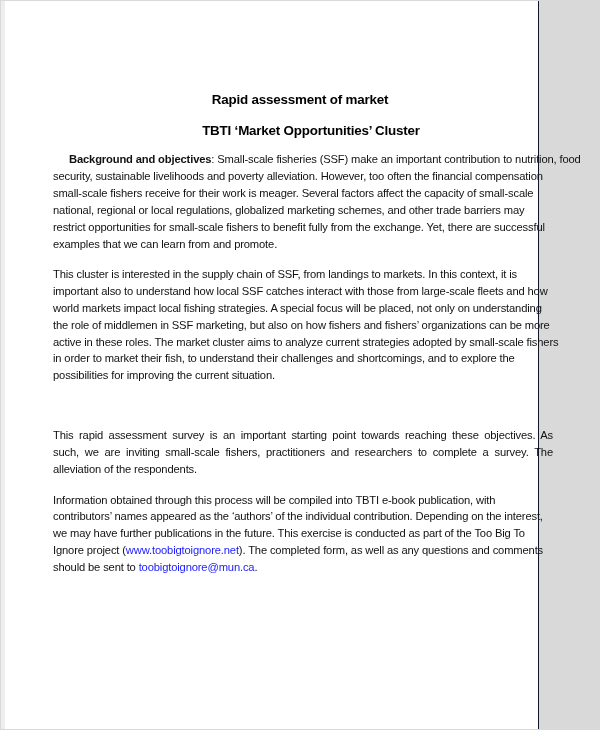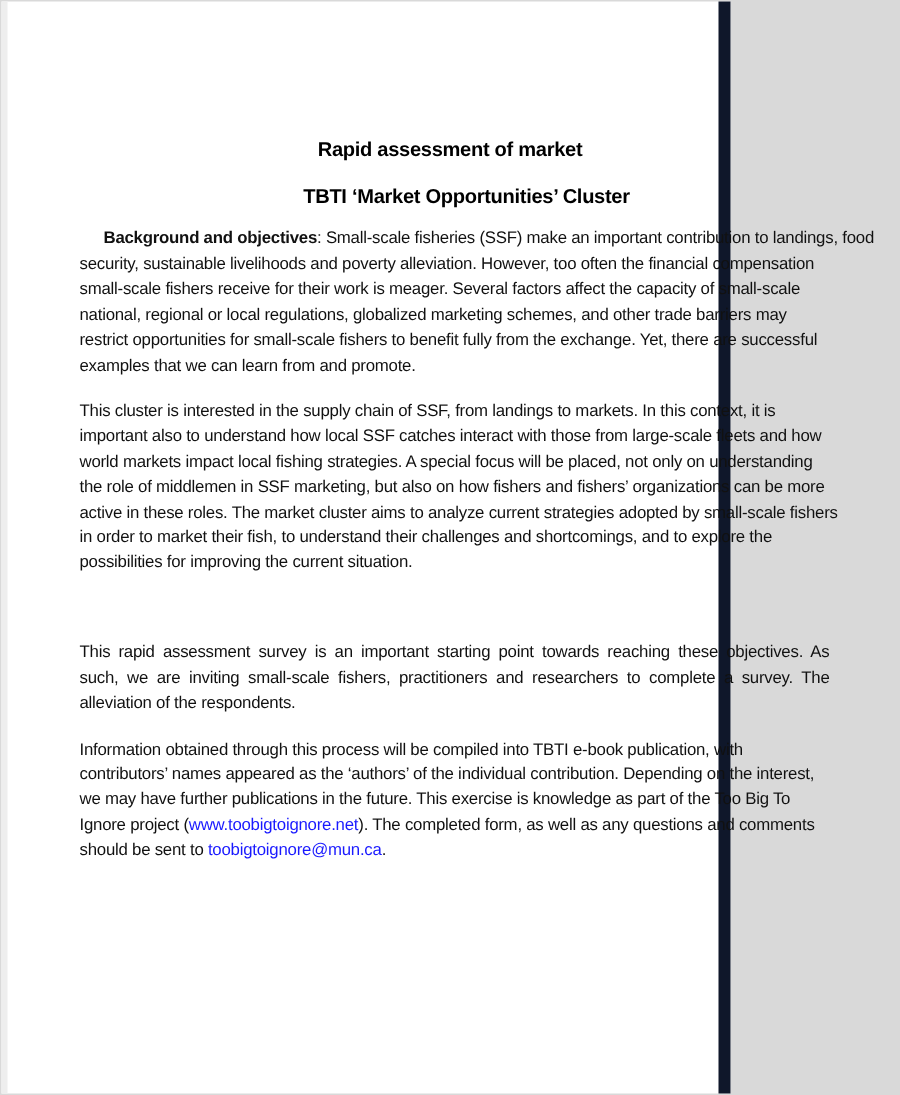--- a/index.html
+++ b/index.html
@@ -6,25 +6,25 @@
     body {
       width: 600px; height: 730px;
       background: #d9d9d9;
       font-family: "Liberation Sans", sans-serif;
       overflow: hidden;
       position: relative;
     }
     .page {
       position: absolute;
       left: 1px; top: 1px;
-      width: 486px; height: 728px;
+      width: 538px; height: 728px;
       background: #ffffff;
       box-sizing: border-box;
       border-left: 4px solid #eeeeee;
-      border-right: 8px solid #0f172a;
+      border-right: 1px solid #0f172a;
     }
     .title {
       position: absolute;
       left: 0; width: 590px;
       text-align: center;
       font-weight: bold;
       font-size: 13.4px;
       color: #000;
       letter-spacing: -0.2px;
     }
@@ -50,21 +50,21 @@
 </head>
 <body>
 
 <div class="page">
   <div class="title t1">Rapid assessment of market</div>
   <div class="title t2">TBTI ‘Market Opportunities’ Cluster</div>
 
   <div class="body">
 
     <div class="para">
-      <span class="line"><span class="bold">Background and objectives</span><span>: Small-scale fisheries (SSF) make an important contribution to landings, food</span></span>
+      <span class="line"><span class="bold">Background and objectives</span><span>: Small-scale fisheries (SSF) make an important contribution to nutrition, food</span></span>
       <span class="line">security, sustainable livelihoods and poverty alleviation. However, too often the financial compensation</span>
       <span class="line">small-scale fishers receive for their work is meager. Several factors affect the capacity of small-scale</span>
       <span class="line">national, regional or local regulations, globalized marketing schemes, and other trade barriers may</span>
       <span class="line">restrict opportunities for small-scale fishers to benefit fully from the exchange. Yet, there are successful</span>
       <span class="line">examples that we can learn from and promote.</span>
     </div>
 
     <div class="para">
       <span class="line">This cluster is interested in the supply chain of SSF, from landings to markets. In this context, it is</span>
       <span class="line">important also to understand how local SSF catches interact with those from large-scale fleets and how</span>
@@ -77,19 +77,19 @@
 
     <div class="para justify">
       <span class="line">This rapid assessment survey is an important starting point towards reaching these objectives. As</span>
       <span class="line">such, we are inviting small-scale fishers, practitioners and researchers to complete a survey. The</span>
       <span class="line last">alleviation of the respondents.</span>
     </div>
 
     <div class="para">
       <span class="line">Information obtained through this process will be compiled into TBTI e-book publication, with</span>
       <span class="line">contributors’ names appeared as the ‘authors’ of the individual contribution. Depending on the interest,</span>
-      <span class="line">we may have further publications in the future. This exercise is knowledge as part of the Too Big To</span>
+      <span class="line">we may have further publications in the future. This exercise is conducted as part of the Too Big To</span>
       <span class="line"><span>Ignore project (</span><a class="link">www.toobigtoignore.net</a><span>). The completed form, as well as any questions and comments</span></span>
       <span class="line"><span>should be sent to </span><a class="link">toobigtoignore@mun.ca</a><span>.</span></span>
     </div>
 
   </div>
 </div>
 
 </body></html>

